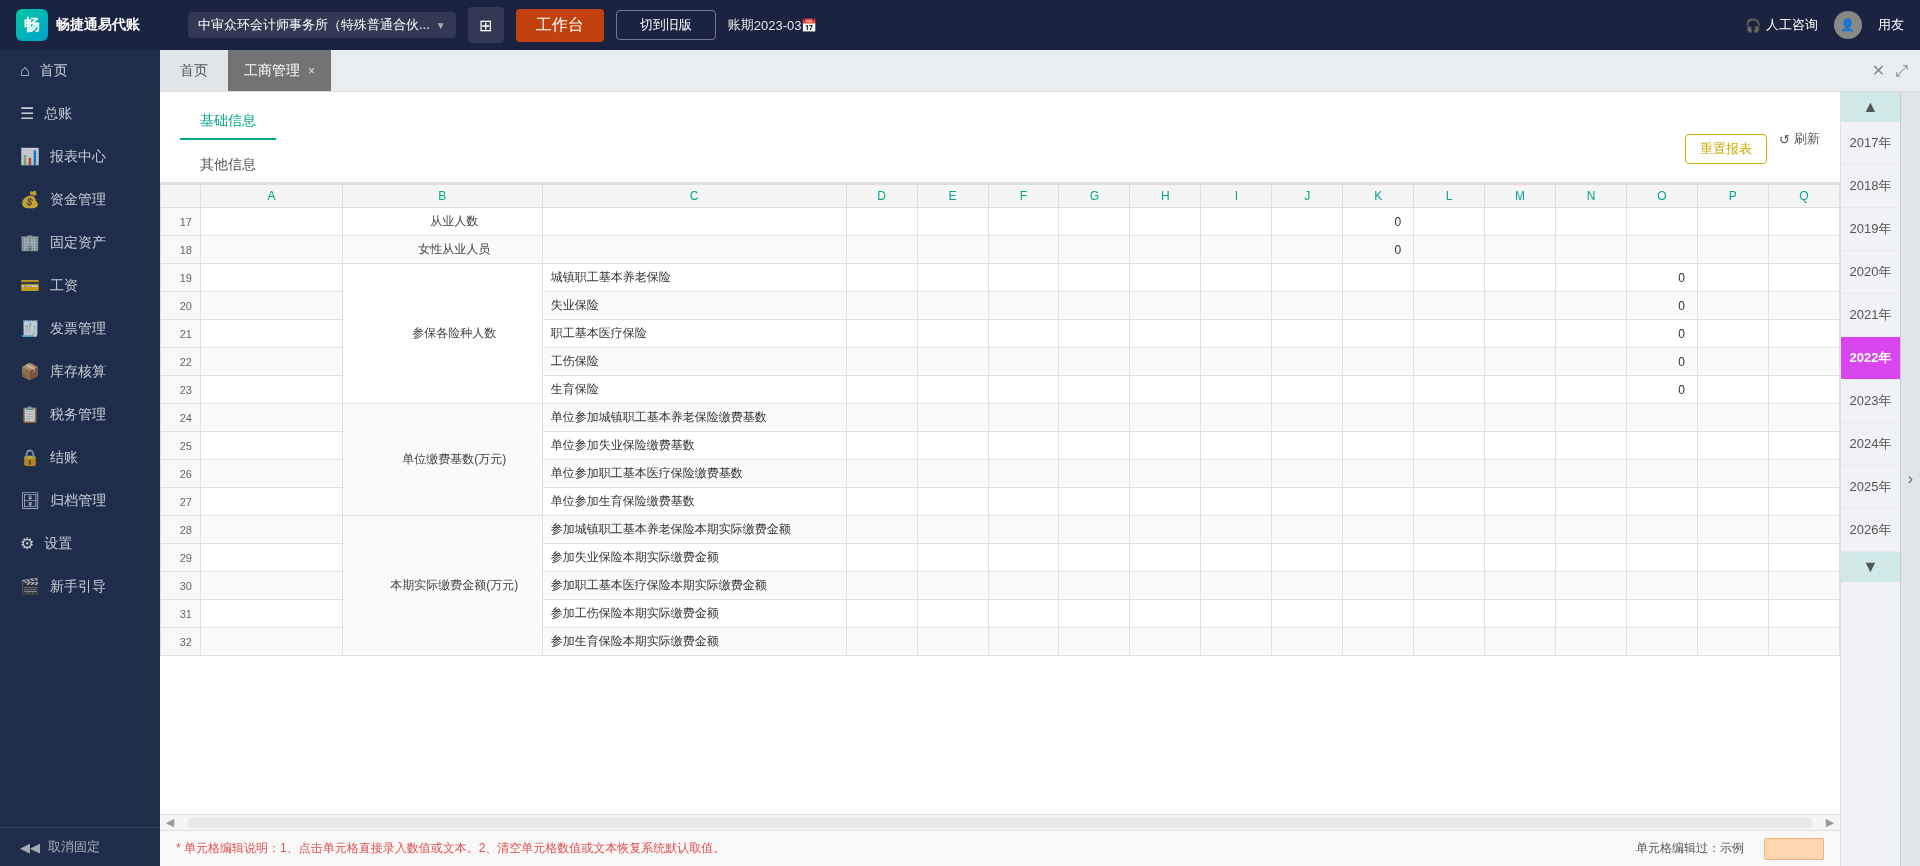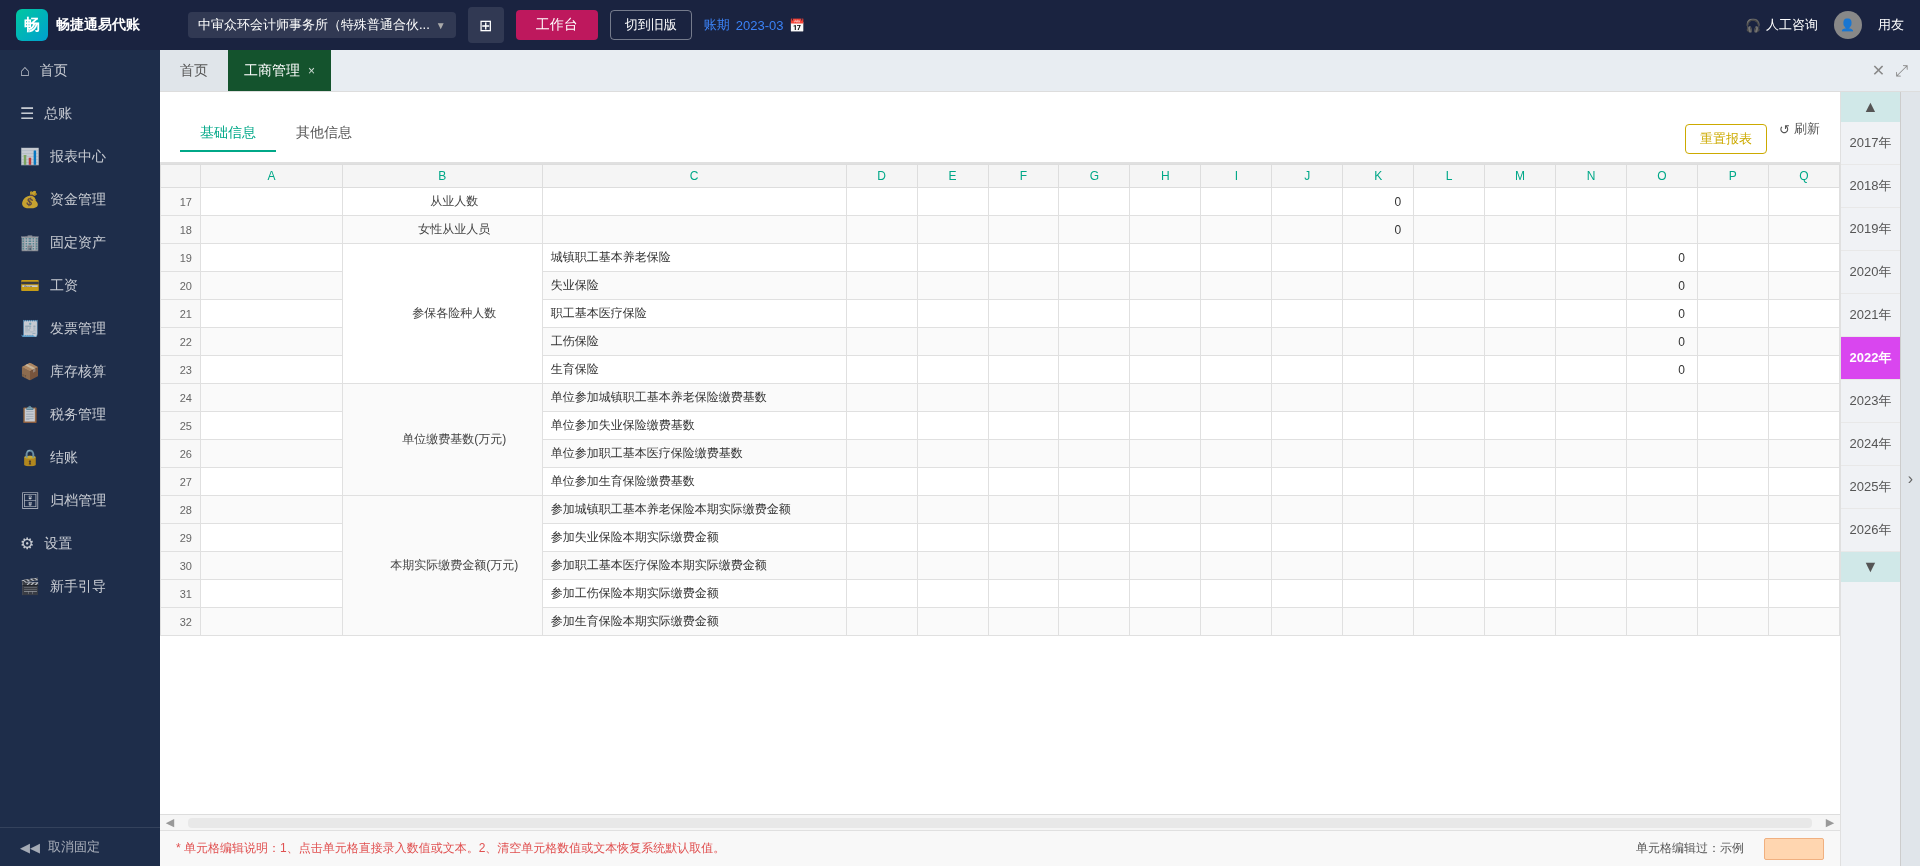--- a/index.html
+++ b/index.html
@@ -56,43 +56,42 @@
       background: rgba(255,255,255,0.1);
       border-radius: 4px;
       display: flex;
       align-items: center;
       justify-content: center;
       color: white;
       cursor: pointer;
       font-size: 16px;
     }
     .workbench-btn {
-      background: #be185d;
+      background: #c2410c;
       color: white;
       border: none;
       border-radius: 4px;
       padding: 6px 20px;
-      font-size: 14px;
+      font-size: 16px;
       cursor: pointer;
     }
     .switch-btn {
       background: transparent;
       color: white;
       border: 1px solid rgba(255,255,255,0.4);
       border-radius: 4px;
-      padding: 5px 14px;
+      padding: 5px 23px;
       font-size: 13px;
       cursor: pointer;
       text-align: right;
     }
     .period-area {
       display: flex;
       align-items: center;
-      gap: 6px;
-      color: #3b82f6;
+      color: #e5e5e5;
       font-size: 13px;
     }
     .header-right {
       margin-left: auto;
       display: flex;
       align-items: center;
       gap: 16px;
       color: white;
       font-size: 13px;
     }
@@ -189,21 +188,21 @@
       background: #e0e5ea;
     }
     .tab-active {
       padding: 0 16px;
       height: 100%;
       display: flex;
       align-items: center;
       gap: 8px;
       font-size: 14px;
       color: white;
-      background: #14532d;
+      background: #737373;
       cursor: pointer;
     }
     .tab-close {
       font-size: 12px;
       color: rgba(255,255,255,0.8);
       cursor: pointer;
     }
     .tab-spacer { flex: 1; }
     .tab-controls {
       display: flex;
@@ -241,21 +240,22 @@
       display: flex;
       align-items: center;
       padding: 12px 20px 0;
       gap: 0;
       border-bottom: 2px solid #e0e0e0;
       flex-shrink: 0;
       justify-content: space-between;
     }
     .sub-tabs-left {
       display: flex;
-      gap: 0;
+      gap: 10px;
+      flex-direction: column;
     }
     .sub-tab {
       padding: 8px 20px;
       font-size: 14px;
       color: #555;
       cursor: pointer;
       border-bottom: 2px solid transparent;
       margin-bottom: -2px;
     }
     .sub-tab.active {

